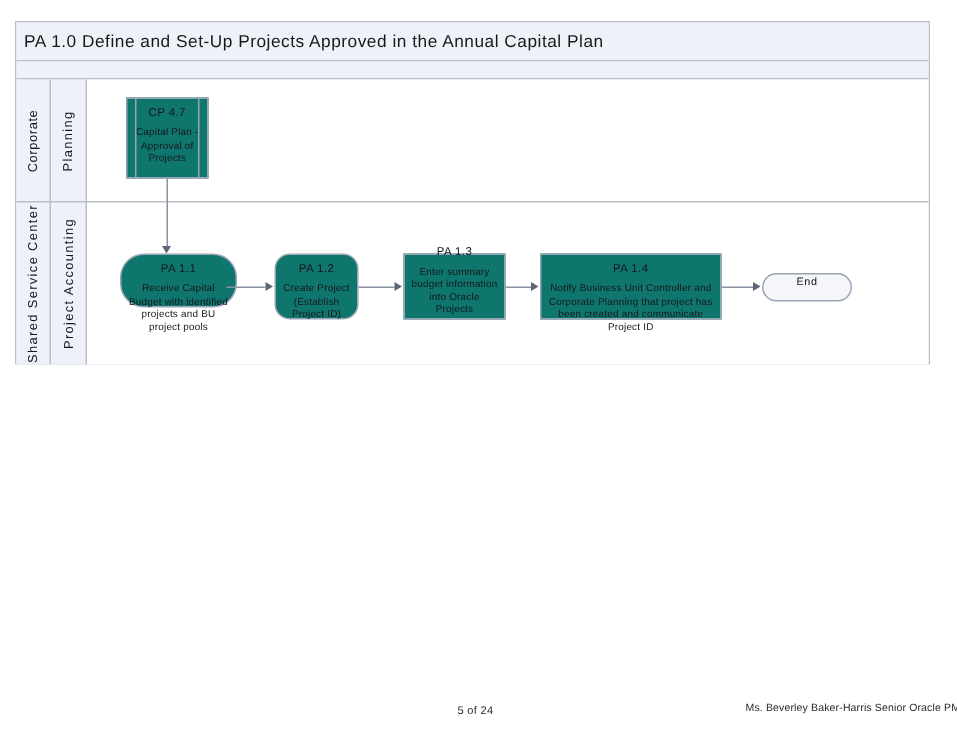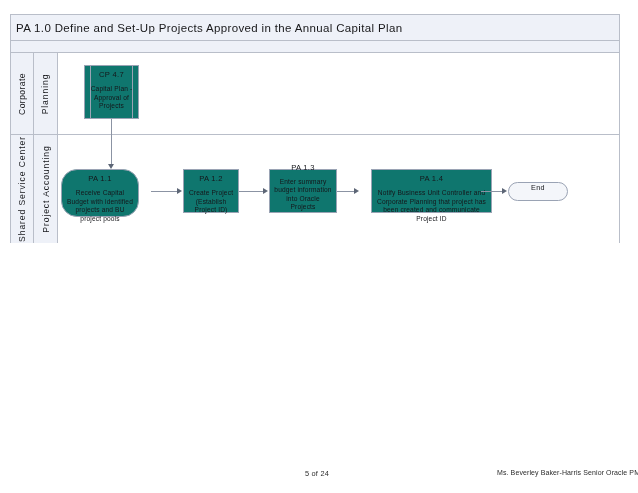--- a/index.html
+++ b/index.html
@@ -236,36 +236,36 @@
   </div>
   <div class="lane-body" style="top:119px; height:109px;"></div>
 
   <div id="lane-divider"></div>
 
   <div class="node predef" style="left:73px; top:50px; width:55px; height:54px;">
     <div class="node-id">CP 4.7</div>
     <div class="node-body">Capital Plan - Approval of Projects</div>
   </div>
 
-  <div class="node" style="left:50px; top:154px; width:78px; height:48px;border-radius:16px;">
+  <div class="node" style="left:69px; top:154px; width:78px; height:36px;border-radius:16px;">
     <div class="node-id">PA 1.1</div>
     <div class="node-body">Receive Capital Budget with identified projects and BU project pools</div>
   </div>
 
-  <div class="node" style="left:172px; top:154px; width:56px; height:44px;">
+  <div class="node" style="left:172px; top:154px; width:56px; height:44px;border-radius:10px;">
     <div class="node-id">PA 1.2</div>
     <div class="node-body">Create Project (Establish Project ID)</div>
   </div>
 
   <div class="node" style="left:258px; top:154px; width:68px; height:44px;justify-content:flex-end;">
     <div class="node-id">PA 1.3</div>
     <div class="node-body">Enter summary budget information into Oracle Projects</div>
   </div>
 
-  <div class="node" style="left:349px; top:154px; width:121px; height:44px;margin-left:11px;">
+  <div class="node" style="left:349px; top:154px; width:121px; height:44px;">
     <div class="node-id">PA 1.4</div>
     <div class="node-body">Notify Business Unit Controller and Corporate Planning that project has been created and communicate Project ID</div>
   </div>
 
   <div class="terminator" style="left:497px; top:167px; width:60px; height:19px;">
     <span>End</span>
   </div>
 
   <div class="conn-v" style="left:100px; top:104px; height:45px;"></div>
   <div class="arrow-d" style="left:97px;  top:149px;"></div>

